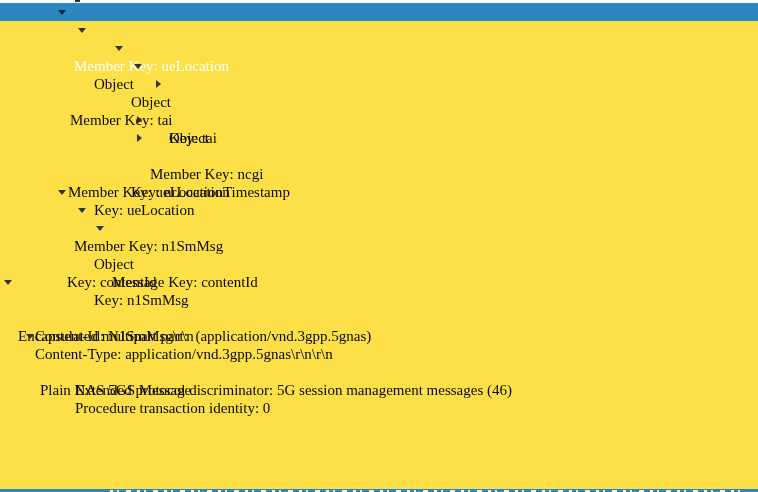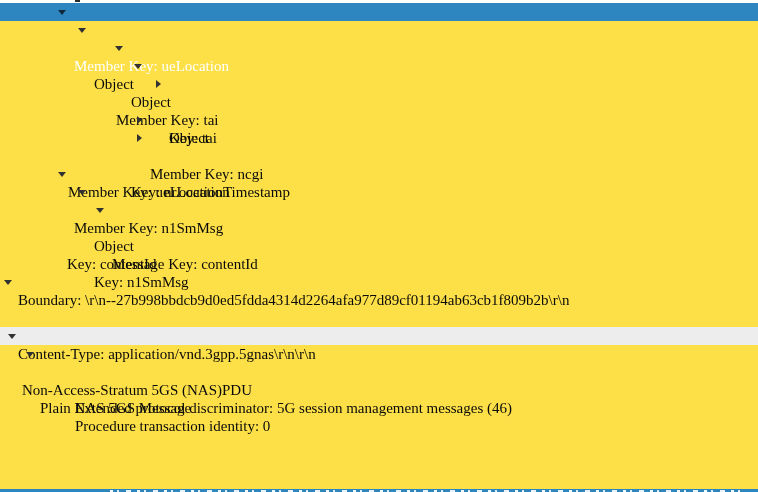--- a/index.html
+++ b/index.html
@@ -70,21 +70,21 @@
   </div>
 
 
   <div class="row">
     <span class="exp open" style="left:115px"></span>
     <span class="txt" style="padding-left:131px">Object</span>
   </div>
 
   <div class="row">
     <span class="exp open" style="left:134px"></span>
-    <span class="txt" style="padding-left:116px">Member Key: tai</span>
+    <span class="txt" style="padding-left:70px">Member Key: tai</span>
   </div>
 
   <div class="row">
     <span class="exp collapsed" style="left:156px"></span>
     <span class="txt" style="padding-left:169px">Object</span>
   </div>
 
   <div class="row">
     <span class="txt" style="padding-left:169px">Key: tai</span>
   </div>
@@ -96,20 +96,23 @@
 
   <div class="row">
     <span class="exp collapsed" style="left:137px"></span>
     <span class="txt" style="padding-left:68px">Member Key: ueLocationTimestamp</span>
   </div>
 
   <div class="row">
     <span class="txt" style="padding-left:131px">Key: nrLocation</span>
   </div>
 
+  <div class="row">
+    <span class="txt" style="padding-left:94px">Key: ueLocation</span>
+  </div>
 
   <div class="row">
     <span class="exp open" style="left:58px"></span>
     <span class="txt" style="padding-left:74px">Member Key: n1SmMsg</span>
   </div>
 
   <div class="row">
     <span class="exp open" style="left:78px"></span>
     <span class="txt" style="padding-left:94px">Object</span>
   </div>
@@ -121,41 +124,34 @@
 
 
   <div class="row">
     <span class="txt" style="padding-left:67px">Key: contentId</span>
   </div>
 
   <div class="row">
     <span class="txt" style="padding-left:94px">Key: n1SmMsg</span>
   </div>
 
-  <div class="row">
-    <span class="txt" style="padding-left:18px">Boundary: \r\n--27b998bbdcb9d0ed5fdda4314d2264afa977d89cf01194ab63cb1f809b2b\r\n</span>
-  </div>
 
   <div class="row">
     <span class="exp open" style="left:4px"></span>
     <span class="txt" style="padding-left:18px">Encapsulated multipart part:  (application/vnd.3gpp.5gnas)</span>
   </div>
 
   <div class="row">
     <span class="txt" style="padding-left:35px">Content-Id: N1SmMsg\r\n</span>
   </div>
 
   <div class="row">
-    <span class="txt" style="padding-left:18px">Content-Type: application/vnd.3gpp.5gnas\r\n\r\n</span>
+    <span class="txt" style="padding-left:35px">Content-Type: application/vnd.3gpp.5gnas\r\n\r\n</span>
   </div>
 
-  <div class="row protocol">
-    <span class="exp open" style="left:8px"></span>
-    <span class="txt" style="padding-left:22px">Non-Access-Stratum 5GS (NAS)PDU</span>
-  </div>
 
   <div class="row">
     <span class="exp open" style="left:26px"></span>
     <span class="txt" style="padding-left:40px">Plain NAS 5GS Message</span>
   </div>
 
   <div class="row">
     <span class="txt" style="padding-left:75px">Extended protocol discriminator: 5G session management messages (46)</span>
   </div>
 

